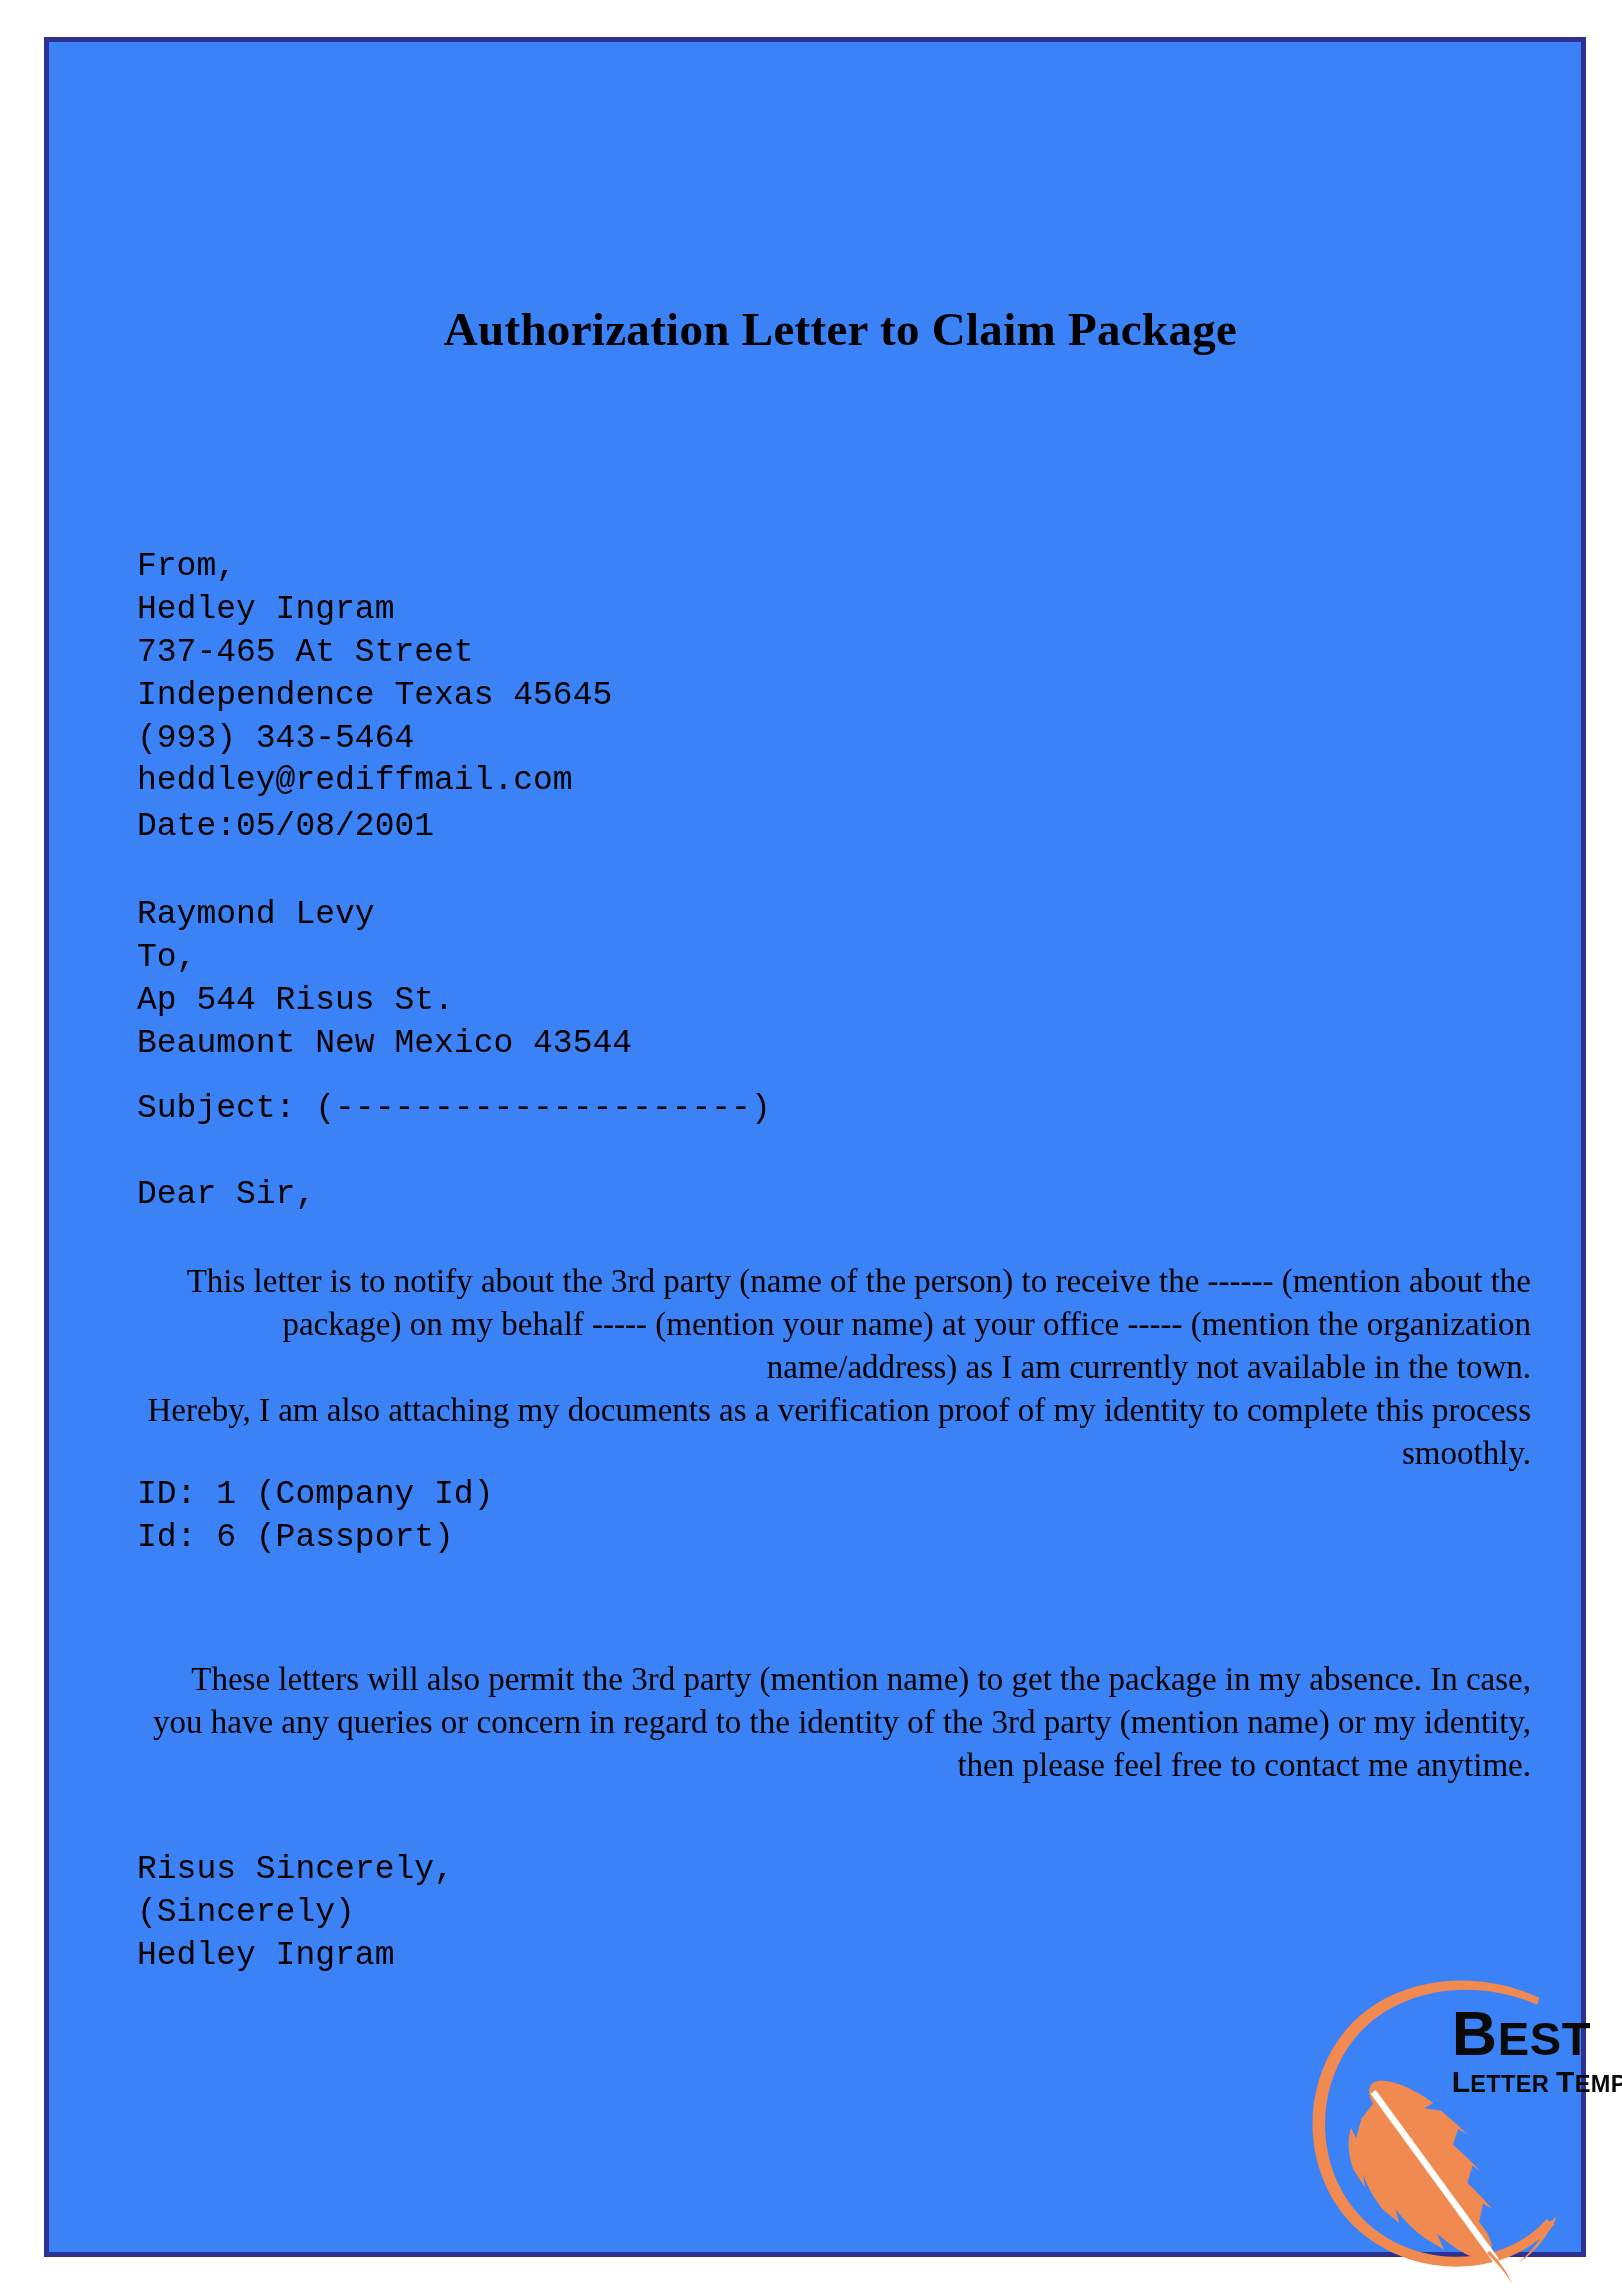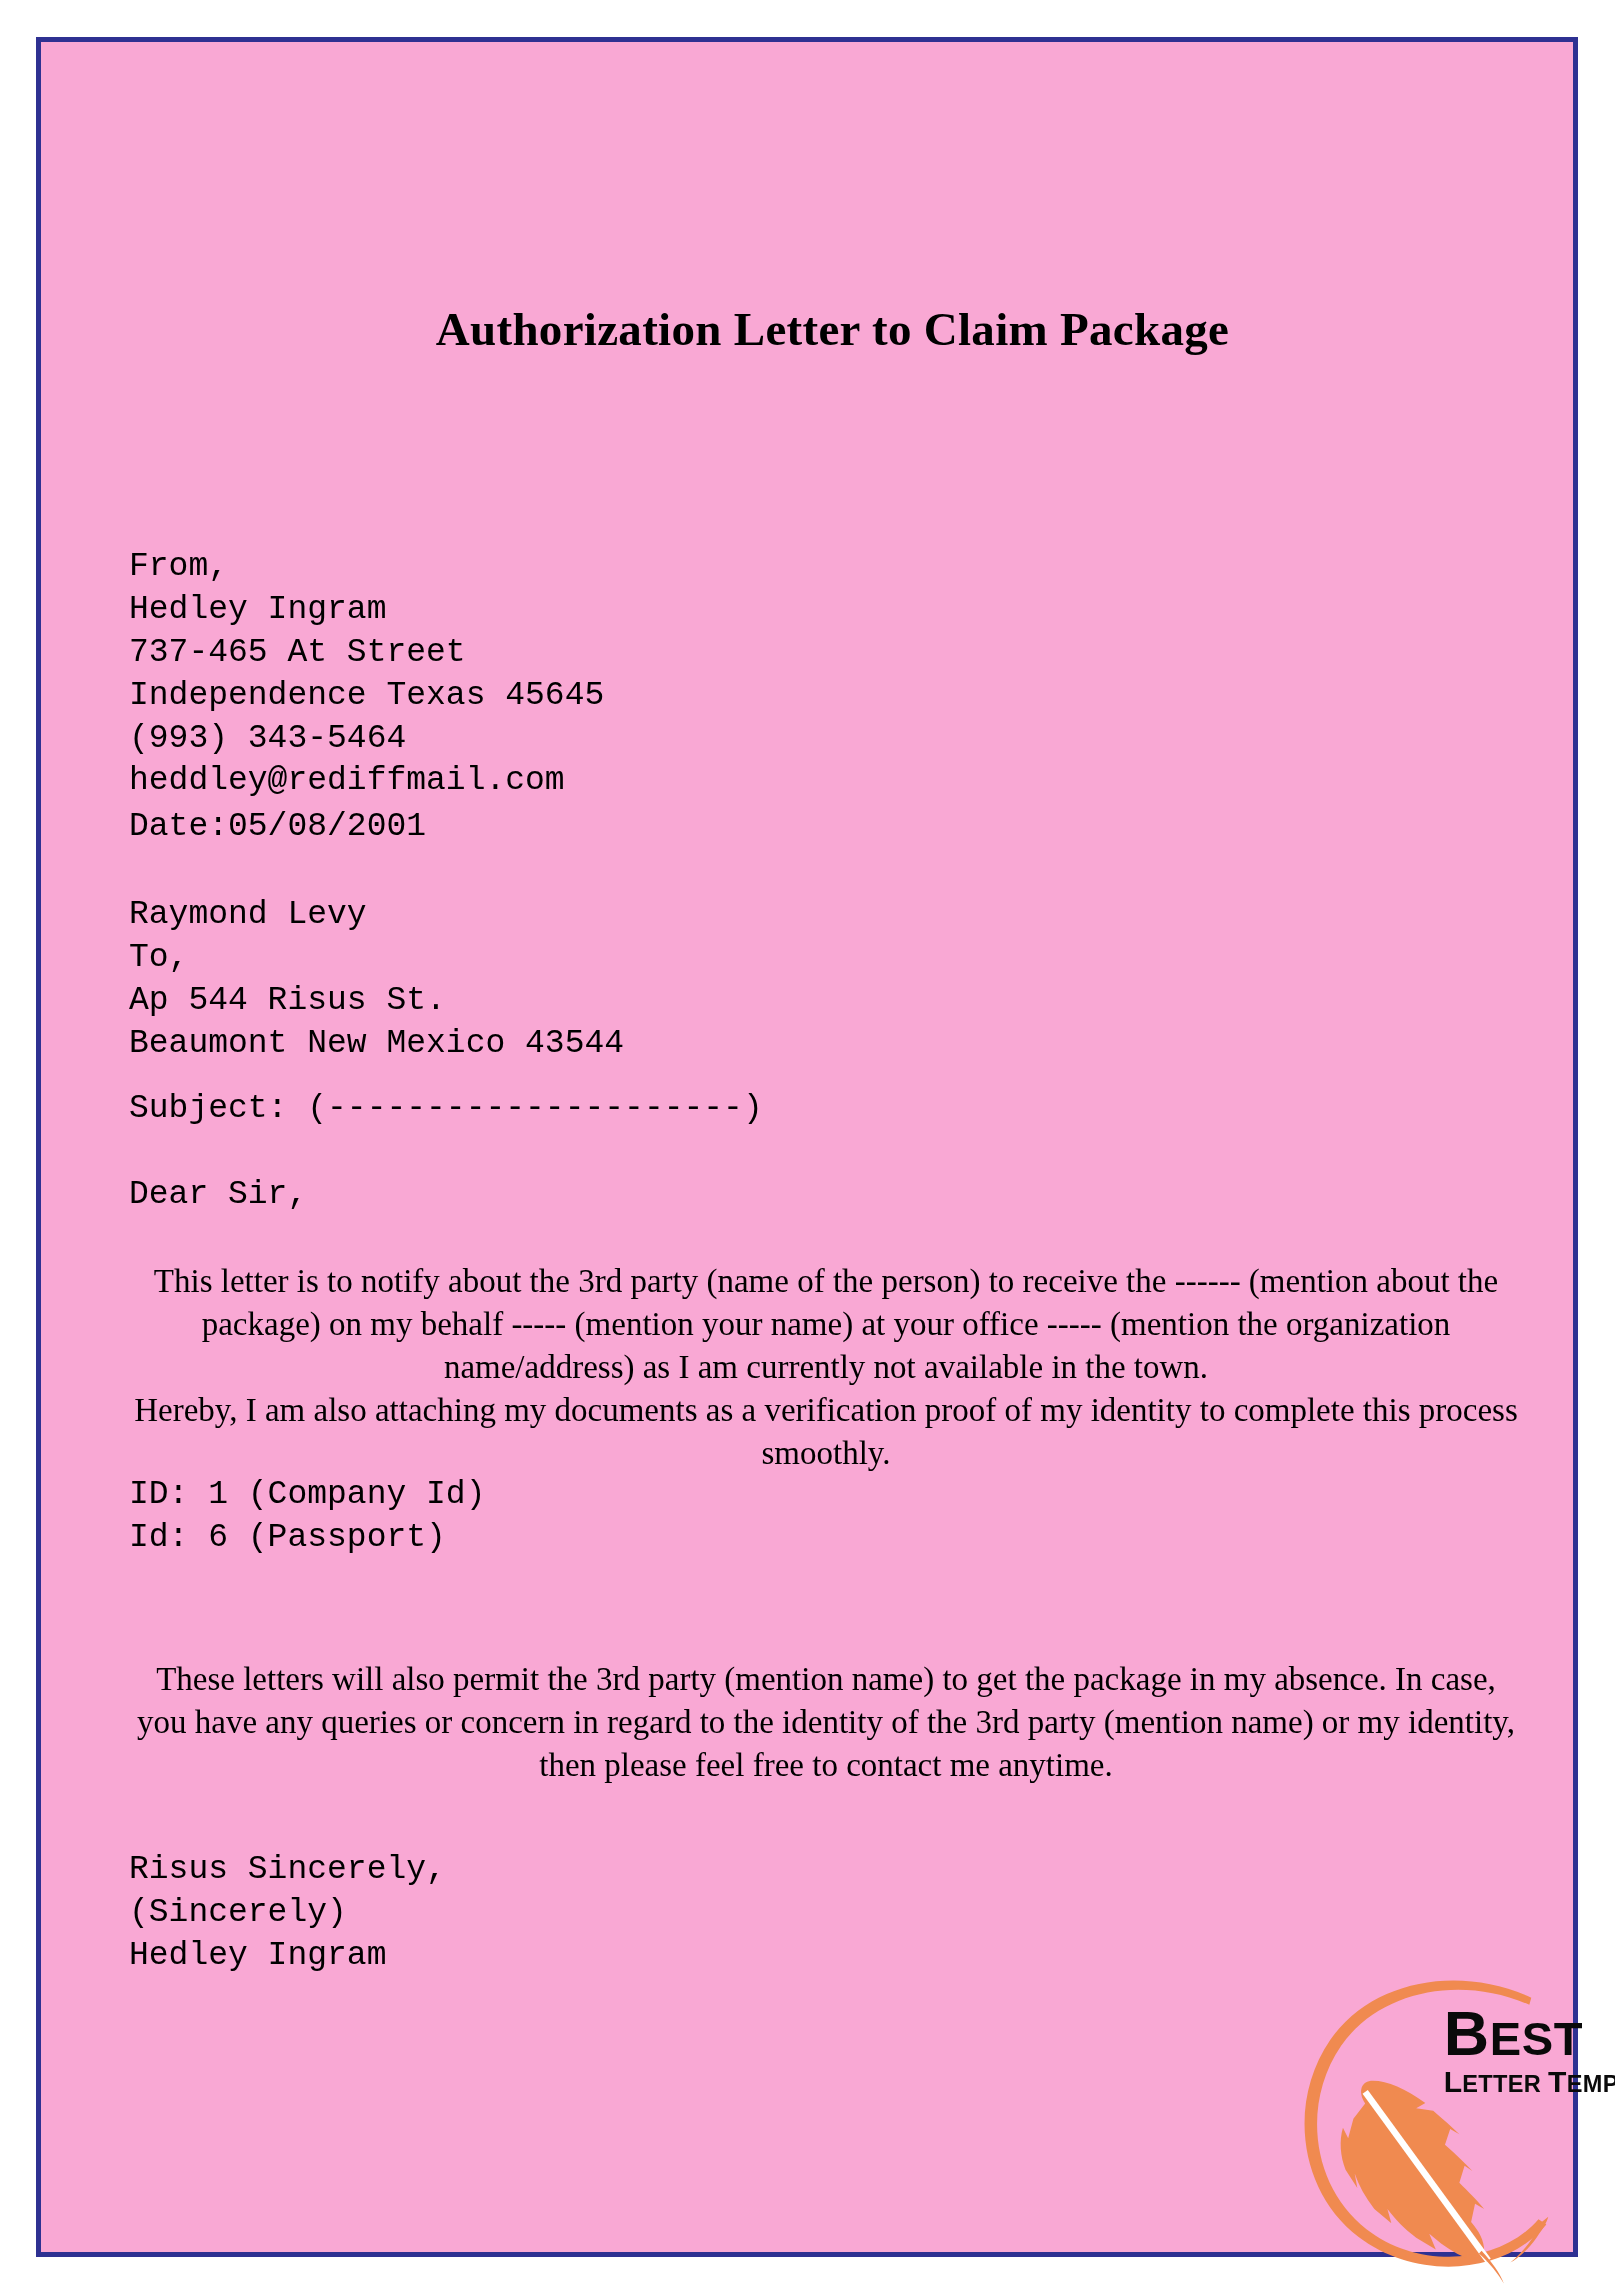--- a/index.html
+++ b/index.html
@@ -12,27 +12,27 @@
     height: 2295px;
     font-family: "Liberation Serif", "DejaVu Serif", serif;
     color: #000000;
     position: relative;
     overflow: hidden;
   }
 
   
   #page-frame {
     position: absolute;
-    left: 36px;
+    left: 44px;
     top: 37px;
     width: 1542px;
     height: 2220px;
     border: 5.9px solid #2e3192;
     box-sizing: border-box;
-    background: #f9a8d4;
+    background: #3b82f6;
   }
 
   
   #doc {
     position: absolute;
     left: 88px;
     top: 0;
     width: 1407px;
     height: 100%;
   }
@@ -65,21 +65,21 @@
   #to-block       { top: 852px; }
   #subject-block  { top: 1046px; }
   #salutation-block { top: 1132px; }
   #para1-block    { top: 1218px; }
   #para2-block    { top: 1616px; }
   #closing-block  { top: 1807px; }
 
   .para {
     font-size: 33px;
     line-height: 1.30;
-    text-align: center;
+    text-align: right;
     width: 1394px;
   }
 
   
   #logo {
     position: absolute;
     left: 1247px;
     top: 1921px;
     width: 327px;
     height: 327px;

